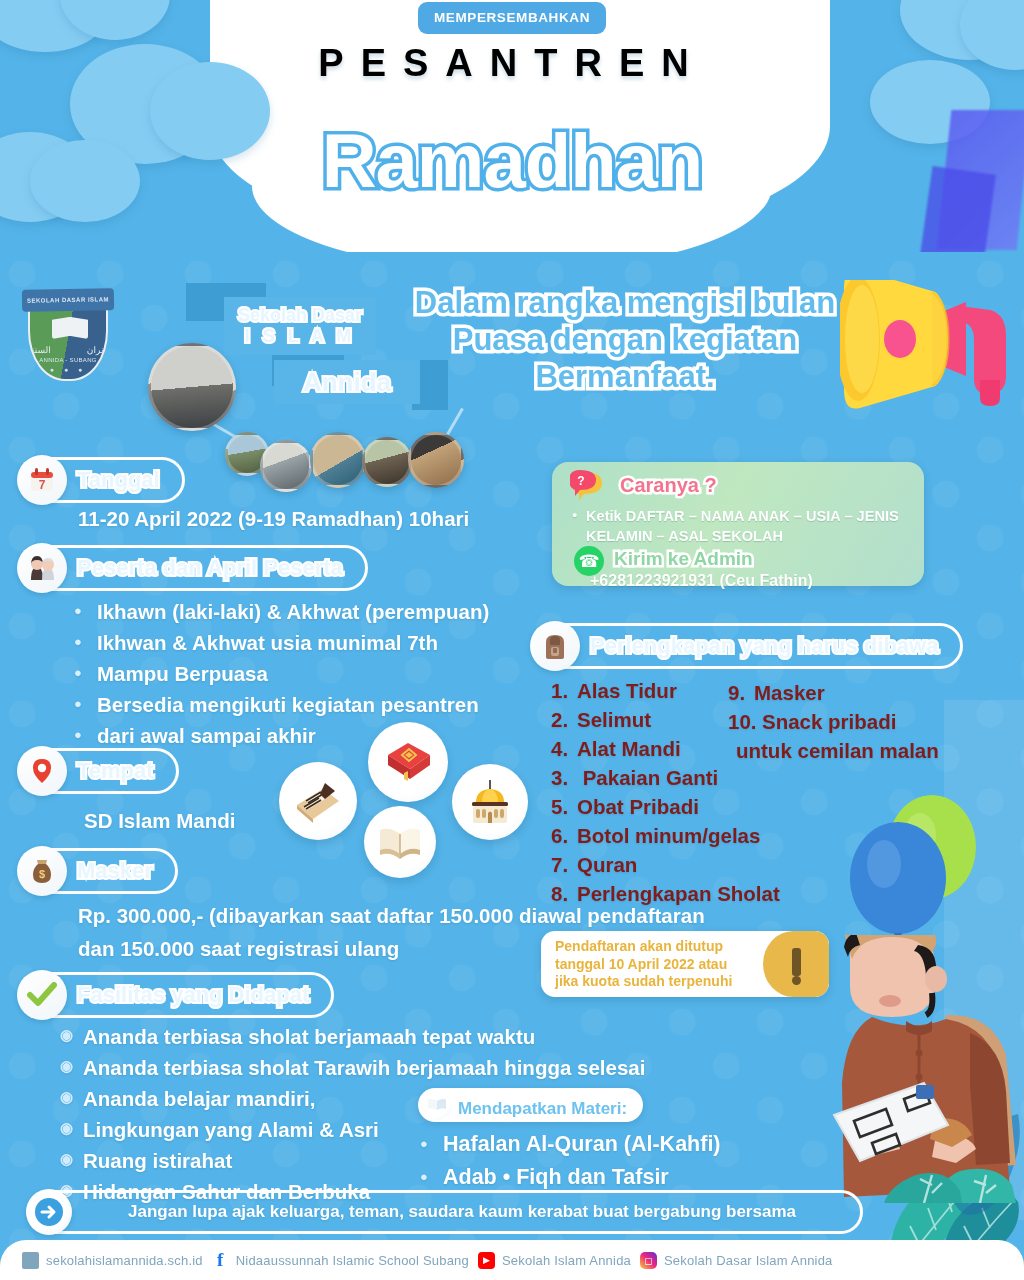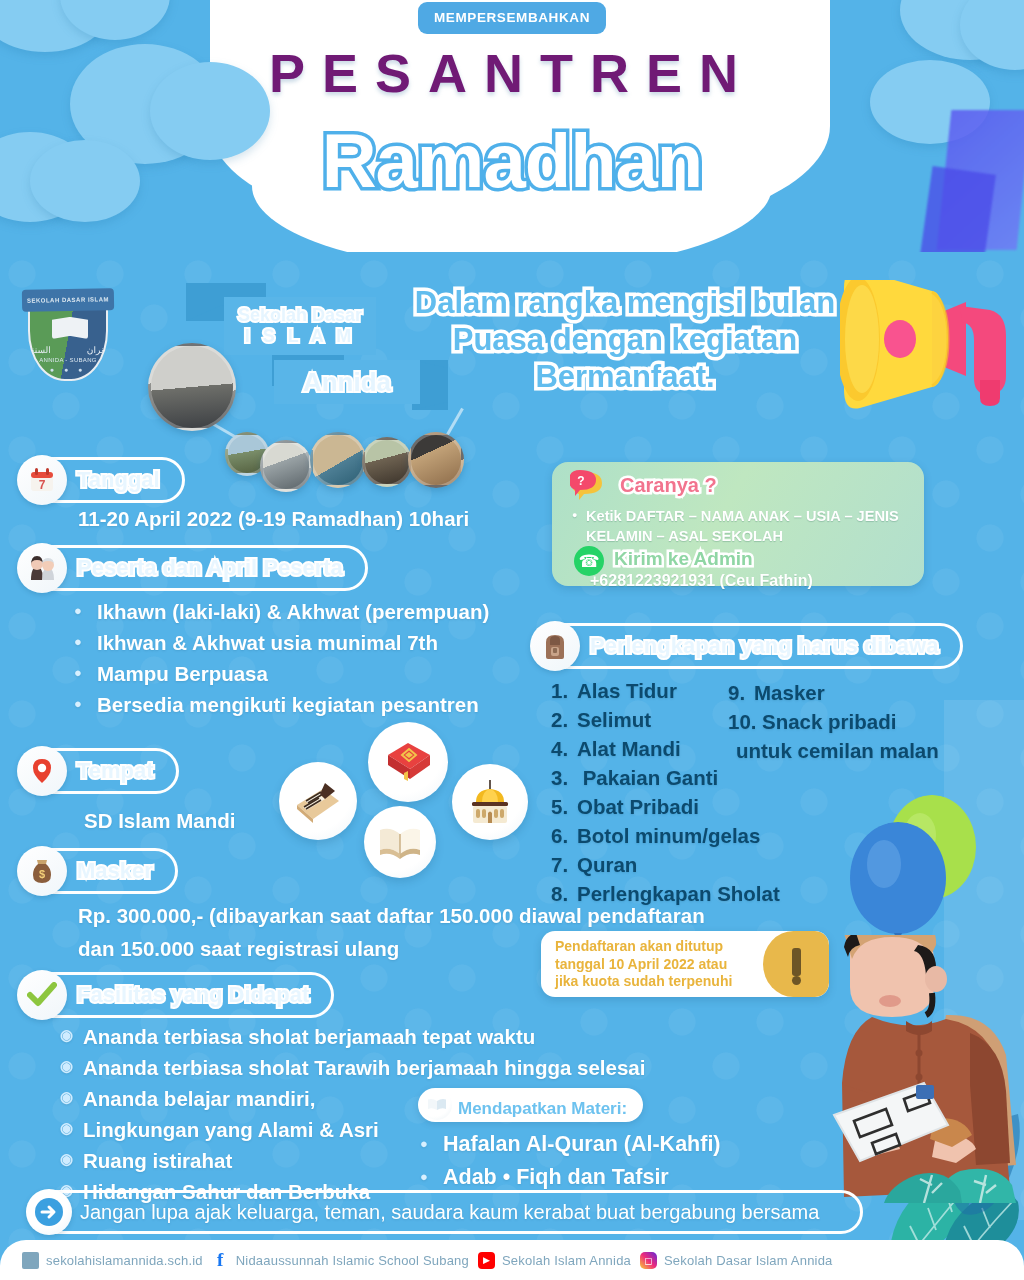--- a/index.html
+++ b/index.html
@@ -77,23 +77,23 @@
     color: #ffffff;
     font-size: 13.5px; font-weight: bold; letter-spacing: .6px;
     padding: 8px 16px 9px;
     border-radius: 9px;
     white-space: nowrap;
     z-index: 5;
   }
   .title-pesantren {
     position: absolute; left: 0; top: 42px; width: 1024px;
     text-align: center;
-    font-size: 54px; font-weight: bold;
+    font-size: 38px; font-weight: bold;
     letter-spacing: 17px;
-    color: #701a75;
+    color: #000000;
     text-shadow: 0 3px 4px rgba(120,160,190,.4);
     z-index: 5;
   }
   .title-ramadhan {
     position: absolute; left: 0; top: 88px; width: 1024px;
     text-align: center;
     font-size: 76px; font-weight: bold;
     color: #ffffff;
     letter-spacing: -1px;
     -webkit-text-stroke: 7px #4fb0ea;
@@ -174,21 +174,21 @@
     font-size: 15px; top: -2px;
     color: #cfecff;
   }
 
   .ol {
     position: absolute;
     z-index: 6;
     list-style: none;
   }
   .ol li {
-    color: #0c4a6e;
+    color: #7f1d1d;
     font-size: 20.5px;
     font-weight: bold;
     line-height: 29px;
     white-space: nowrap;
     text-shadow: 0 1px 2px rgba(40,110,150,.25);
   }
   .ol li .num { display: inline-block; min-width: 26px; }
 
   
   .logo {
@@ -426,23 +426,24 @@
   }
   .cta .cta-ic {
     width: 46px; height: 46px; flex: 0 0 46px;
     margin-left: -5px; margin-right: 8px;
     border-radius: 50%;
     background: radial-gradient(circle at 40% 35%, #ffffff 0 55%, #eaf3f9 100%);
     display: flex; align-items: center; justify-content: center;
     box-shadow: 0 2px 5px rgba(20,80,120,.2);
   }
   .cta .cta-tx {
-    font-size: 20px; font-weight: normal; color: #ffffff;
+    font-size: 17px; font-weight: bold; color: #ffffff;
     white-space: nowrap;
     text-shadow: 0 1px 2px rgba(40,110,150,.25);
+    margin-left: 48px;
   }
 
   
   .footer {
     position: absolute; left: 0; top: 1240px; width: 1024px; height: 40px;
     background: #ffffff;
     border-radius: 26px 26px 0 0;
     z-index: 8;
     display: flex; align-items: center;
     padding-left: 22px;
@@ -590,20 +591,21 @@
         <path d="M15 11 Q15 4 21 4 Q27 4 27 11 Q27 7 21 7 Q15 7 15 11 Z" fill="#d9dee3"></path>
       </svg>
     </div>
     <div class="pill-tx">Peserta dan April Peserta</div>
   </div>
   <ul class="ul" style="left:72px; top:596px;">
     <li>Ikhawn (laki-laki) &amp; Akhwat (perempuan)</li>
     <li>Ikhwan &amp; Akhwat usia munimal 7th</li>
     <li>Mampu Berpuasa</li>
     <li>Bersedia mengikuti kegiatan pesantren</li>
+    <li style="padding-left:25px;">dari awal sampai akhir</li>
   </ul>
 
   <div class="caranya">
     <svg class="q-bubble" viewBox="0 0 36 32">
       <path d="M14 2 Q32 2 32 13 Q32 24 14 24 L9 30 L9 24 Q2 22 2 13 Q2 2 14 2Z" fill="#f5c33b"></path>
       <path d="M10 0 Q26 0 26 10 Q26 20 10 20 L5 26 L5 20 Q-1 18 -1 10 Q-1 0 10 0Z" fill="#f4496b"></path>
       <text x="11" y="15" font-size="12" font-weight="bold" font-family="Liberation Sans, sans-serif" fill="#ffffff" text-anchor="middle">?</text>
     </svg>
     <div class="caranya-title">
       <span>Caranya</span>

